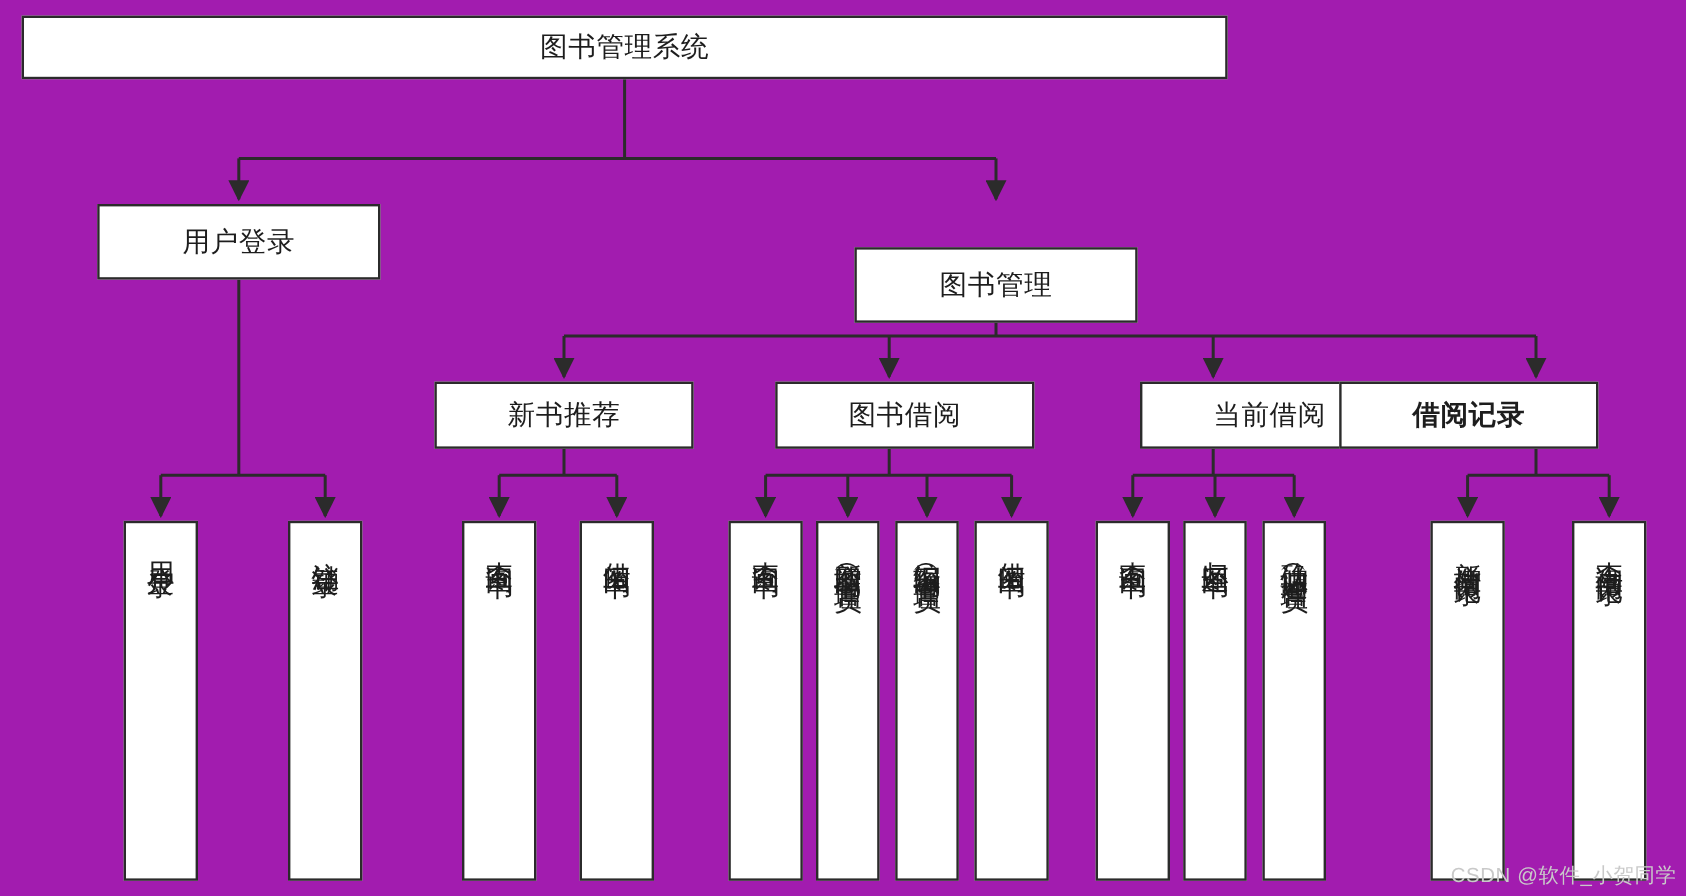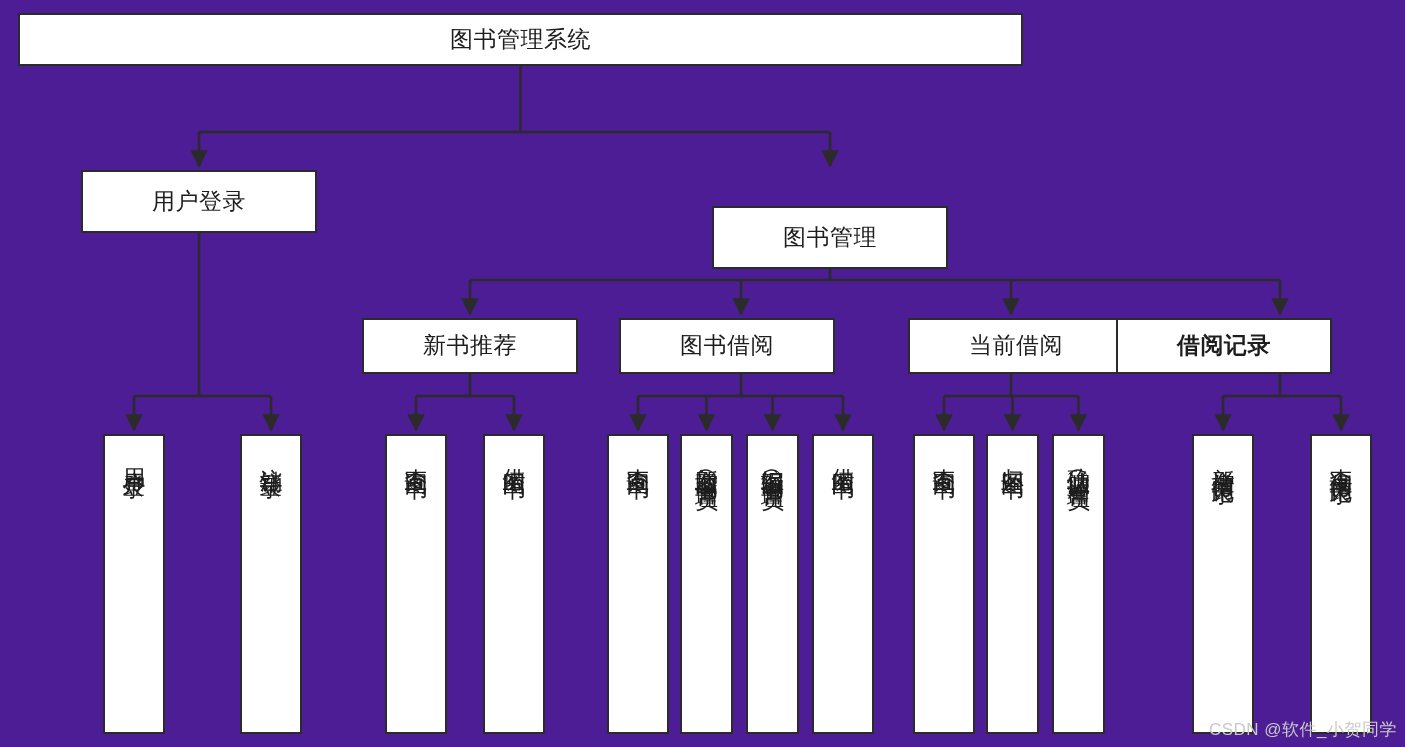--- a/index.html
+++ b/index.html
@@ -7,21 +7,21 @@
     padding: 0;
     background: #ffffff;
   }
   body {
     font-family: "Liberation Sans", "DejaVu Sans", sans-serif;
   }
   #canvas {
     position: relative;
     width: 1405px;
     height: 747px;
-    background: #4c1d95;
+    background: #a21caf;
     overflow: hidden;
   }
   svg.edges {
     position: absolute;
     left: 0;
     top: 0;
     width: 1405px;
     height: 747px;
     pointer-events: none;
   }
@@ -127,24 +127,24 @@
       </div>
       <div class="node horiz" style="left: 81px; top: 170px; width: 236px; height: 63px;">
         <span class="node-label">用户登录</span>
       </div>
       <div class="node horiz" style="left: 712px; top: 170px; width: 236px; height: 63px; margin-top: 36px;">
         <span class="node-label">图书管理</span>
       </div>
       <div class="node horiz" style="left: 362px; top: 318px; width: 216px; height: 56px;">
         <span class="node-label">新书推荐</span>
       </div>
-      <div class="node horiz" style="left: 619px; top: 318px; width: 216px; height: 56px;">
+      <div class="node horiz" style="left: 646px; top: 318px; width: 216px; height: 56px;">
         <span class="node-label">图书借阅</span>
       </div>
-      <div class="node horiz" style="left: 908px; top: 318px; width: 216px; height: 56px; justify-content: center;">
+      <div class="node horiz" style="left: 950px; top: 318px; width: 216px; height: 56px; justify-content: center;">
         <span class="node-label">当前借阅</span>
       </div>
       <div class="node horiz" style="left: 1116px; top: 318px; width: 216px; height: 56px; font-weight: bold;">
         <span class="node-label">借阅记录</span>
       </div>
       <div class="node vert" style="left: 103px; top: 434px; width: 62px; height: 300px;">
         <span class="node-label">用户登录</span>
       </div>
       <div class="node vert" style="left: 240px; top: 434px; width: 62px; height: 300px;">
         <span class="node-label">注销登录</span>

